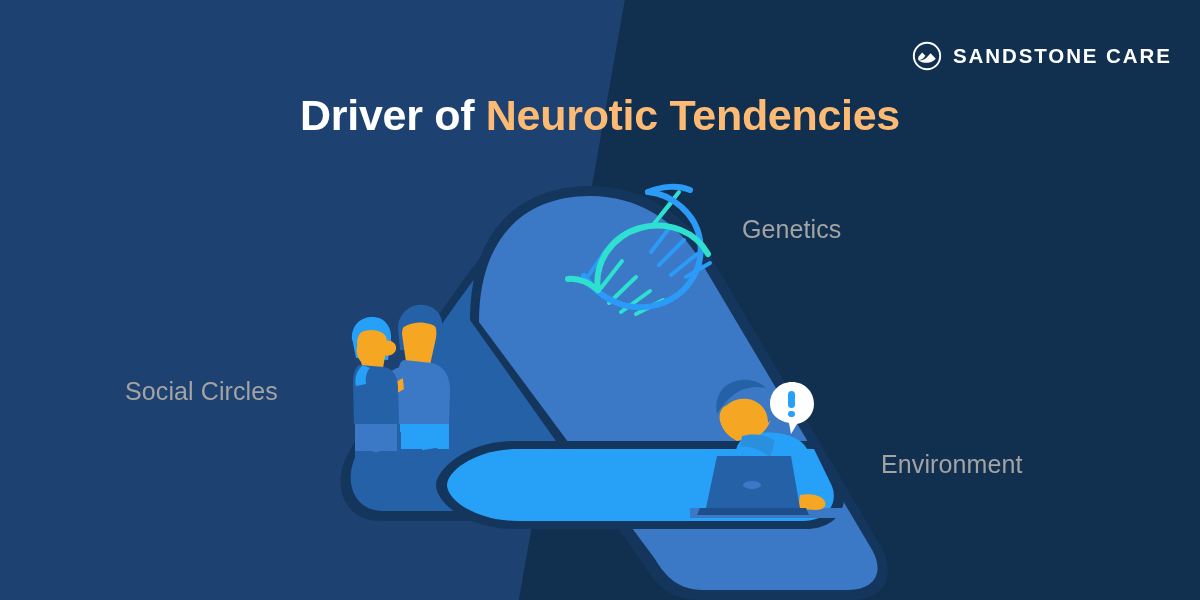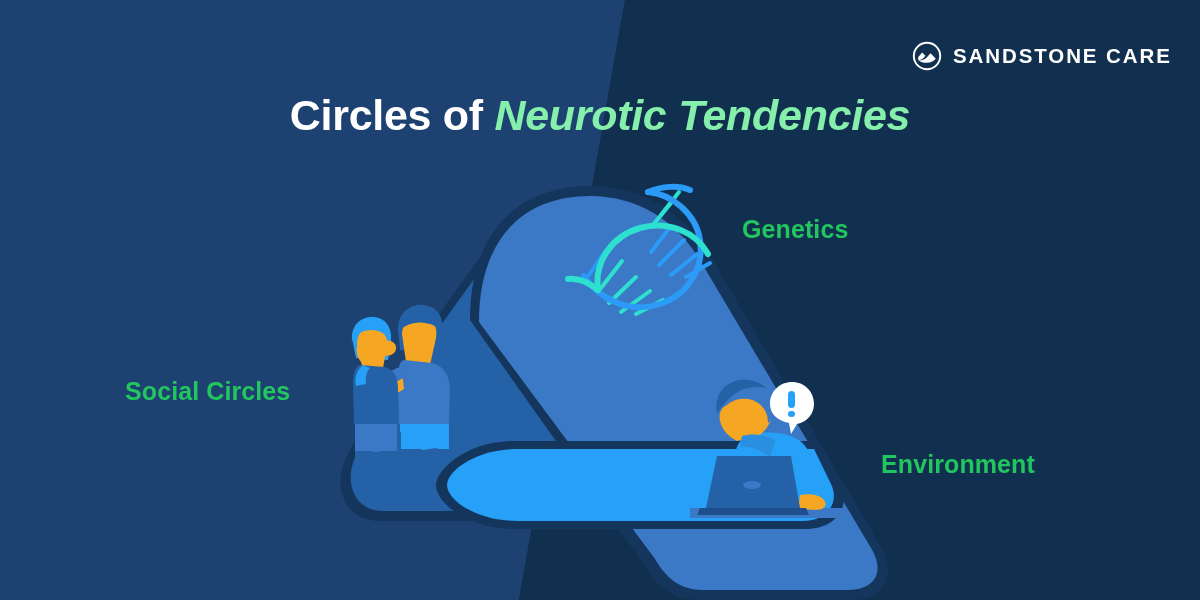--- a/index.html
+++ b/index.html
@@ -60,28 +60,28 @@
     top: 91px;
     left: 0;
     width: 1200px;
     text-align: center;
     font-size: 43px;
     font-weight: bold;
     letter-spacing: -0.3px;
     white-space: nowrap;
   }
   .title .part-a { color: #ffffff; }
-  .title .part-b { color: #86efac; font-style: italic; }
+  .title .part-b { color: #fdba74; }
 
   
   .label {
     position: absolute;
-    color: #22c55e;
+    color: #a3a3a3;
     font-size: 25px;
-    font-weight: bold;
+    font-weight: normal;
     white-space: nowrap;
     letter-spacing: 0.1px;
   }
   .label-genetics    { left: 742px; top: 215px; }
   .label-social      { left: 125px; top: 377px; text-align: center; }
   .label-environment { left: 881px; top: 450px; }
 
   
   .art {
     position: absolute;
@@ -247,19 +247,19 @@
 
   <div class="logo">
     <svg class="logo-mark" viewBox="0 0 30 30">
       <circle cx="15" cy="15" r="13.2" fill="none" stroke="#ffffff" stroke-width="1.9"></circle>
       <path d="M 6.2 19.2 C 9 19.6, 12 19, 14.2 17 L 18.6 12.2 L 23.8 17.8 C 21.4 20.6, 18.4 21.8, 15 21.8 C 11.4 21.8, 8.2 20.8, 6.2 19.2 Z" fill="#ffffff"></path>
       <path d="M 6.5 15.8 L 10.2 11.6 L 13.4 14.8 L 11.6 17 C 9.8 18.6, 8 19.2, 6.3 19.1 C 6 18, 6.1 16.8, 6.5 15.8 Z" fill="#ffffff"></path>
     </svg>
     <span class="logo-text">SANDSTONE CARE</span>
   </div>
 
-  <div class="title"><span class="part-a">Circles of </span><span class="part-b">Neurotic Tendencies</span></div>
+  <div class="title"><span class="part-a">Driver of </span><span class="part-b">Neurotic Tendencies</span></div>
 
   <div class="label label-genetics">Genetics</div>
   <div class="label label-social">Social Circles</div>
   <div class="label label-environment">Environment</div>
 
 </div>
 
 </body></html>

